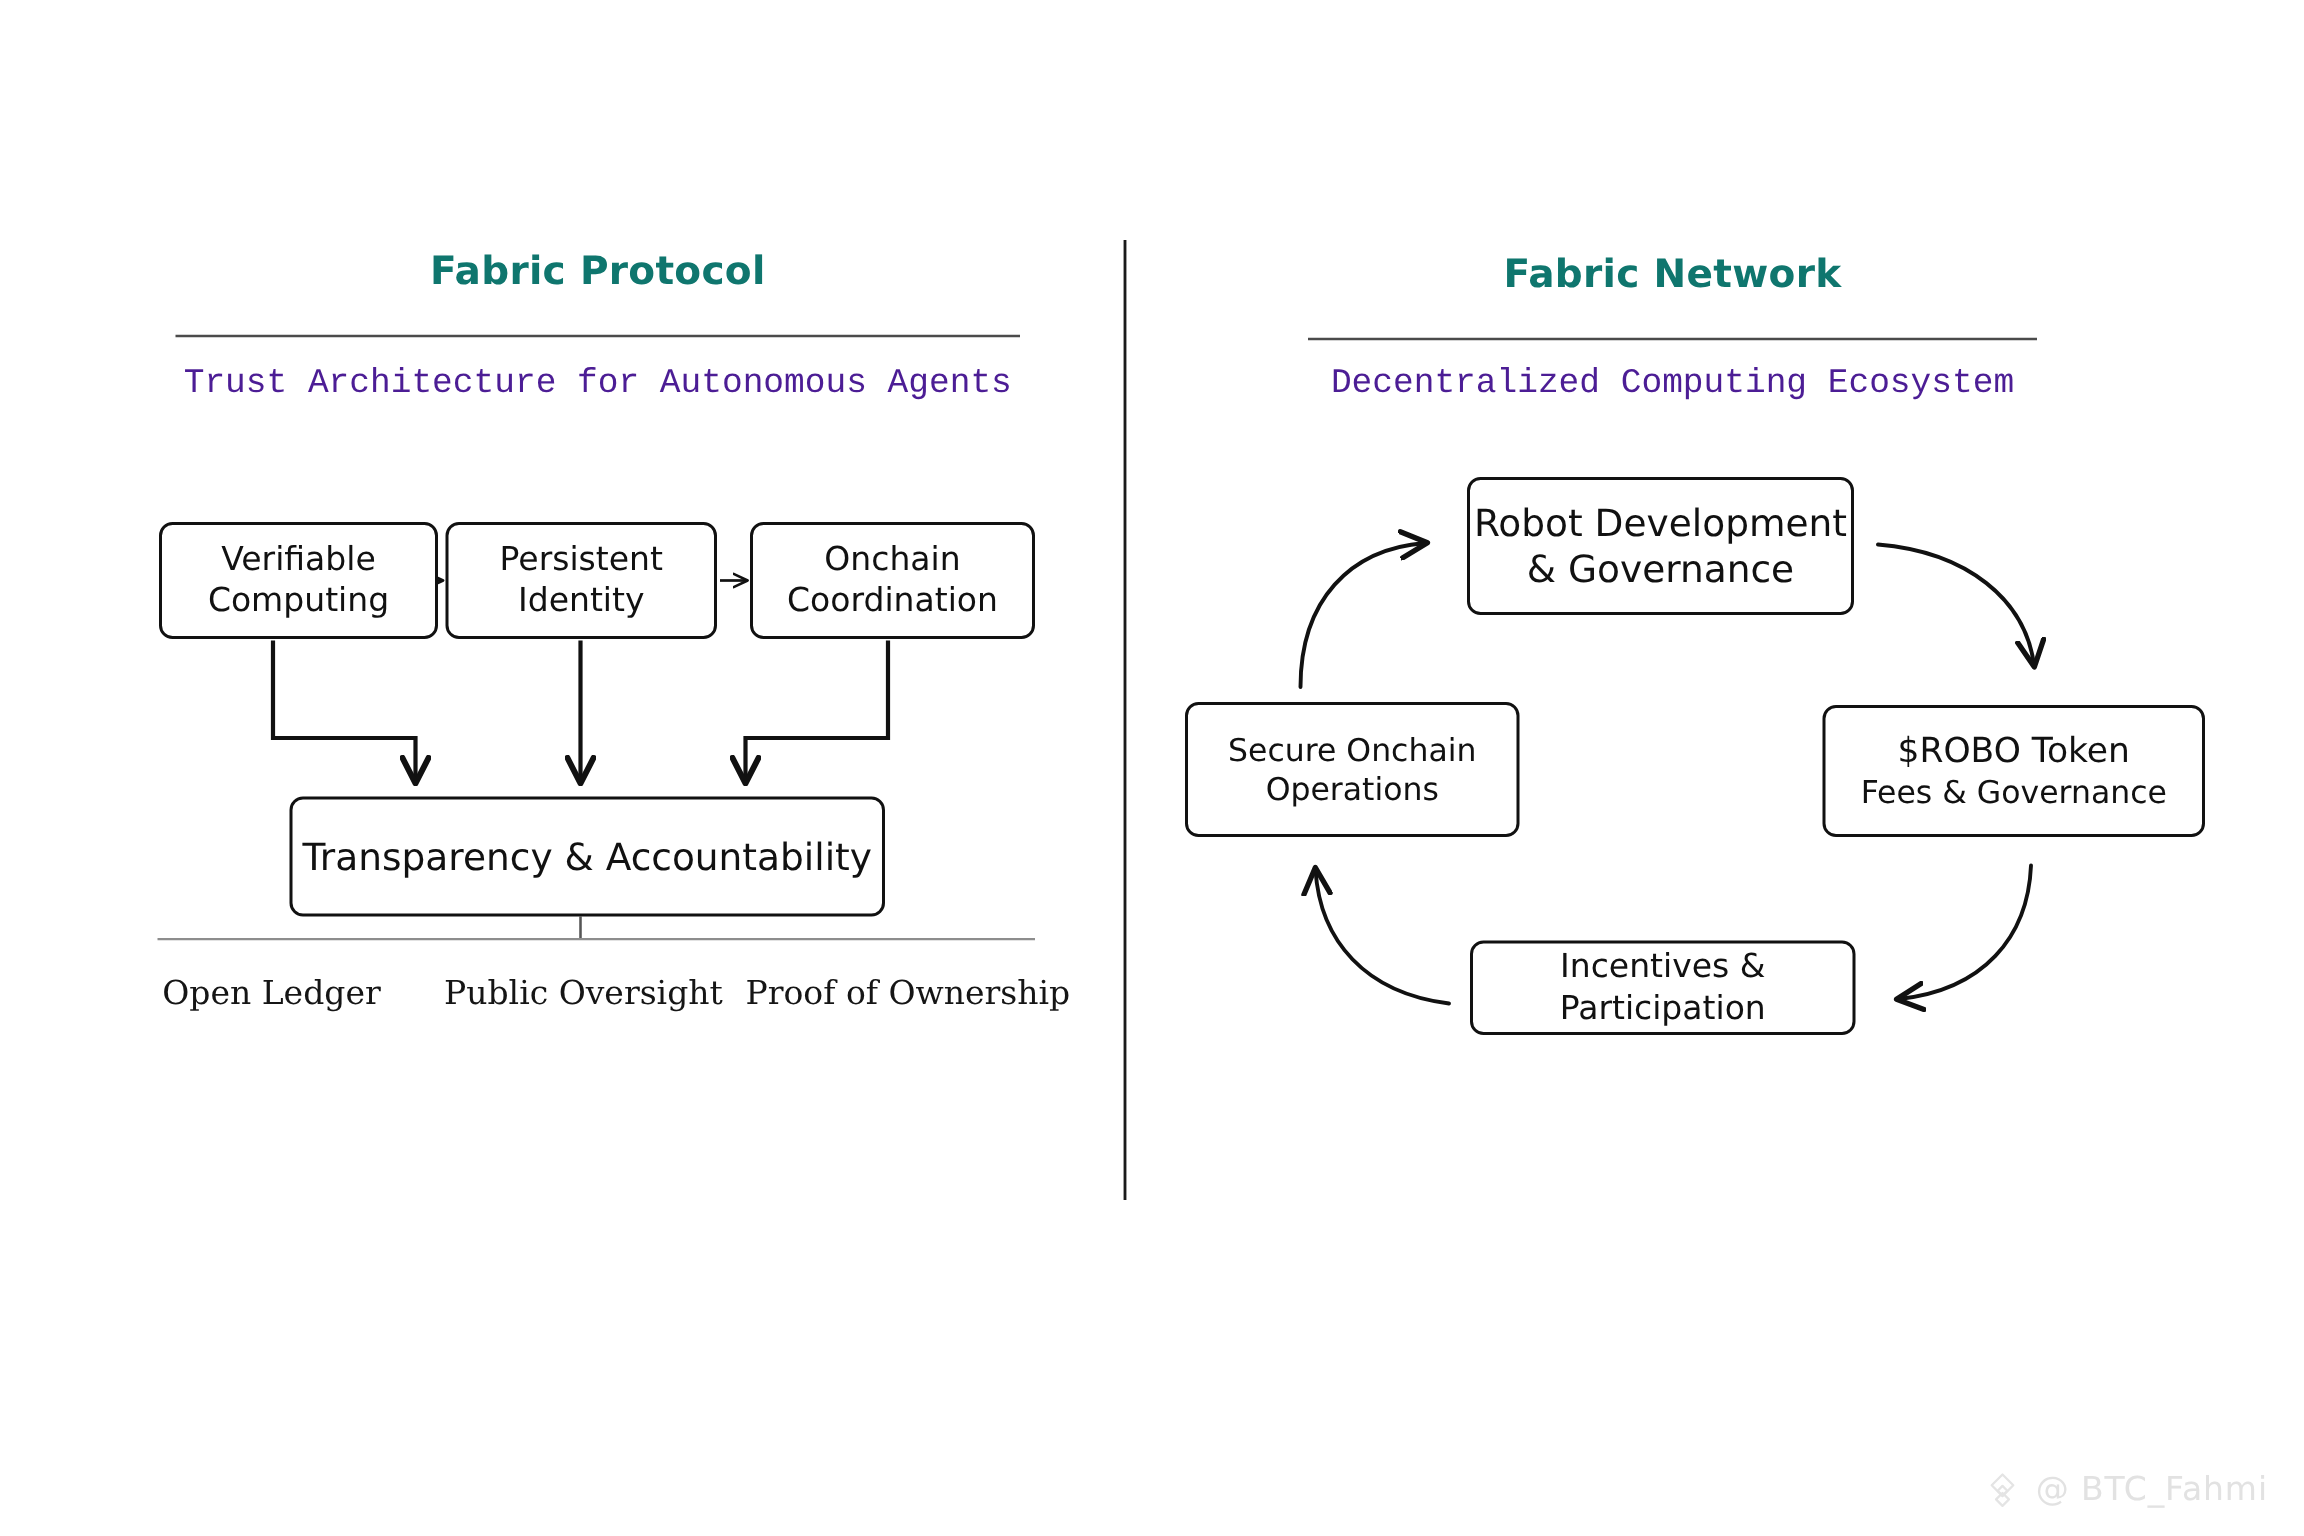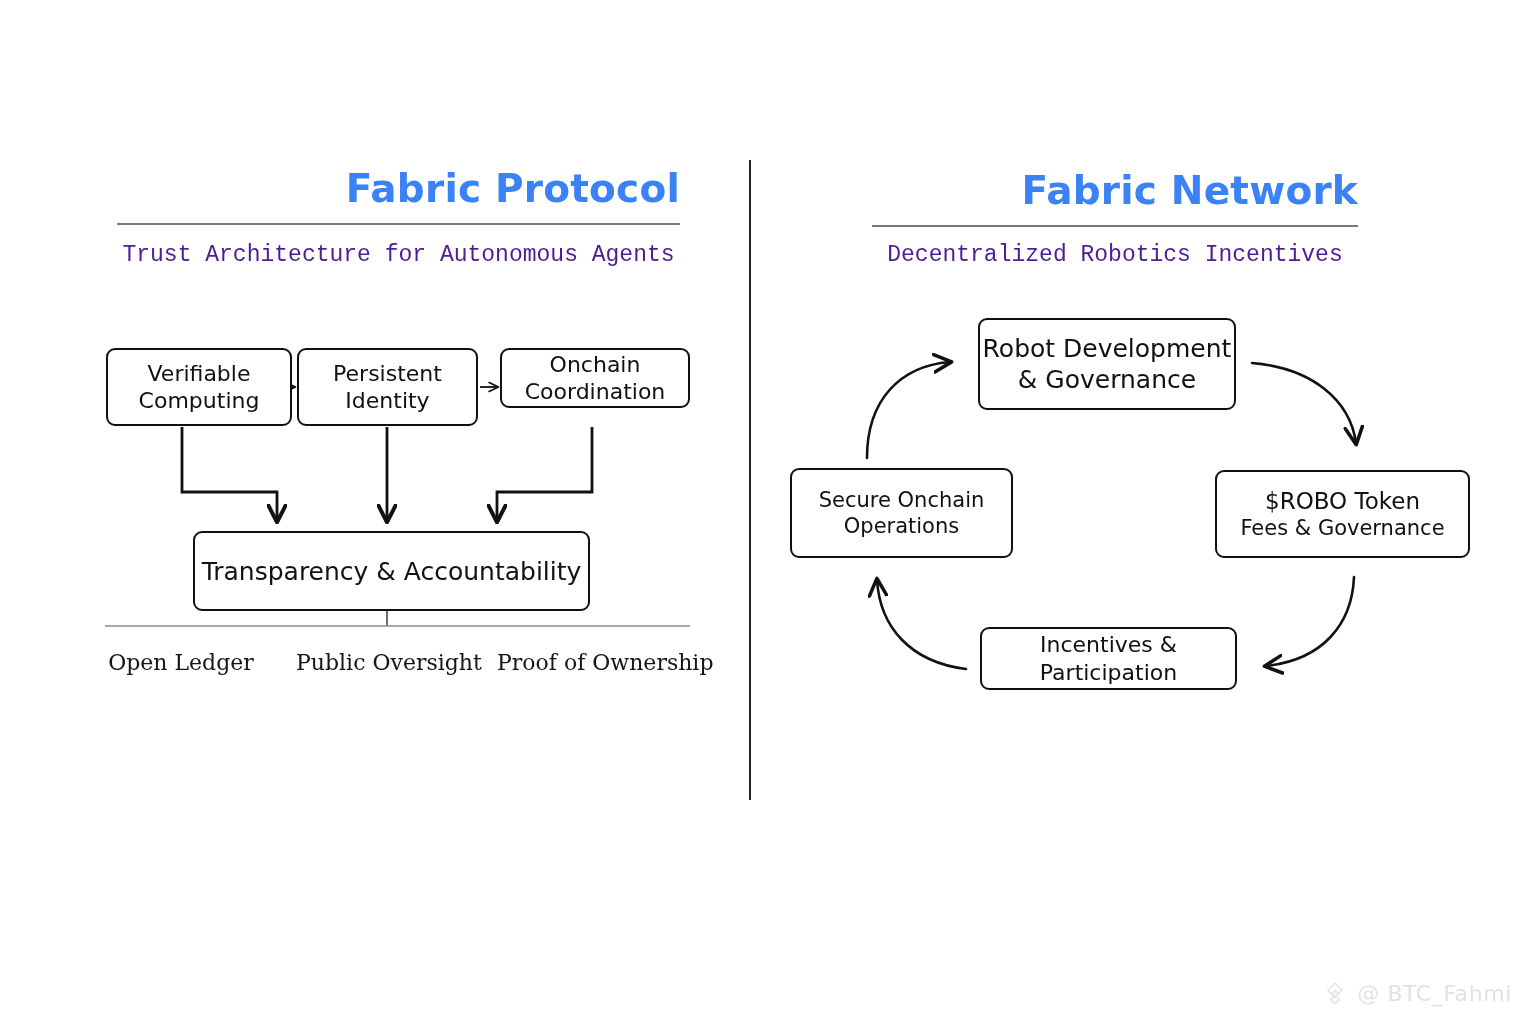--- a/index.html
+++ b/index.html
@@ -21,25 +21,25 @@
   }
   svg.layer {
     position: absolute;
     top: 0;
     left: 0;
     width: 1536px;
     height: 1024px;
   }
   .panel-title {
     position: absolute;
-    text-align: right;
+    text-align: center;
     font-family: "DejaVu Sans", sans-serif;
-    font-size: 39px;
+    font-size: 26px;
     font-weight: 600;
-    color: #3b82f6;
+    color: #0f766e;
     letter-spacing: 0.2px;
     white-space: nowrap;
   }
   .panel-subtitle {
     position: absolute;
     text-align: center;
     font-family: Liberation Mono, monospace;
     font-size: 23px;
     font-weight: 400;
     color: #4c1d95;
@@ -139,36 +139,36 @@
   <div class="node node-md" style="left:106px; top:348px; width:186px; height:78px;">
     <span class="line1">Verifiable</span>
     <span class="line2">Computing</span>
   </div>
 
   <div class="node node-md" style="left:297px; top:348px; width:181px; height:78px;">
     <span class="line1">Persistent</span>
     <span class="line2">Identity</span>
   </div>
 
-  <div class="node node-md" style="left:500px; top:348px; width:190px; height:60px;">
+  <div class="node node-md" style="left:500px; top:348px; width:190px; height:78px;">
     <span class="line1">Onchain</span>
     <span class="line2">Coordination</span>
   </div>
 
   <div class="node node-wide" style="left:193px; top:531px; width:397px; height:80px;">
     <span class="line1">Transparency &amp; Accountability</span>
   </div>
 
   <div class="footer-label" style="left:106px; top:650px; width:150px;">Open Ledger</div>
   <div class="footer-label" style="left:296px; top:650px; width:182px;">Public Oversight</div>
   <div class="footer-label" style="left:497px; top:650px; width:205px;">Proof of Ownership</div>
 
   <div class="panel-title" style="left:872px; top:168px; width:486px;">Fabric Network</div>
 
-  <div class="panel-subtitle" style="left:872px; top:242px; width:486px;">Decentralized Robotics Incentives</div>
+  <div class="panel-subtitle" style="left:872px; top:242px; width:486px;">Decentralized Computing Ecosystem</div>
 
   <div class="node node-lg" style="left:978px; top:318px; width:258px; height:92px;">
     <span class="line1">Robot Development</span>
     <span class="line2">&amp; Governance</span>
   </div>
 
   <div class="node" style="left:1215px; top:470px; width:255px; height:88px;">
     <span class="line1 token-main">$ROBO Token</span>
     <span class="line2 token-sub">Fees &amp; Governance</span>
   </div>

